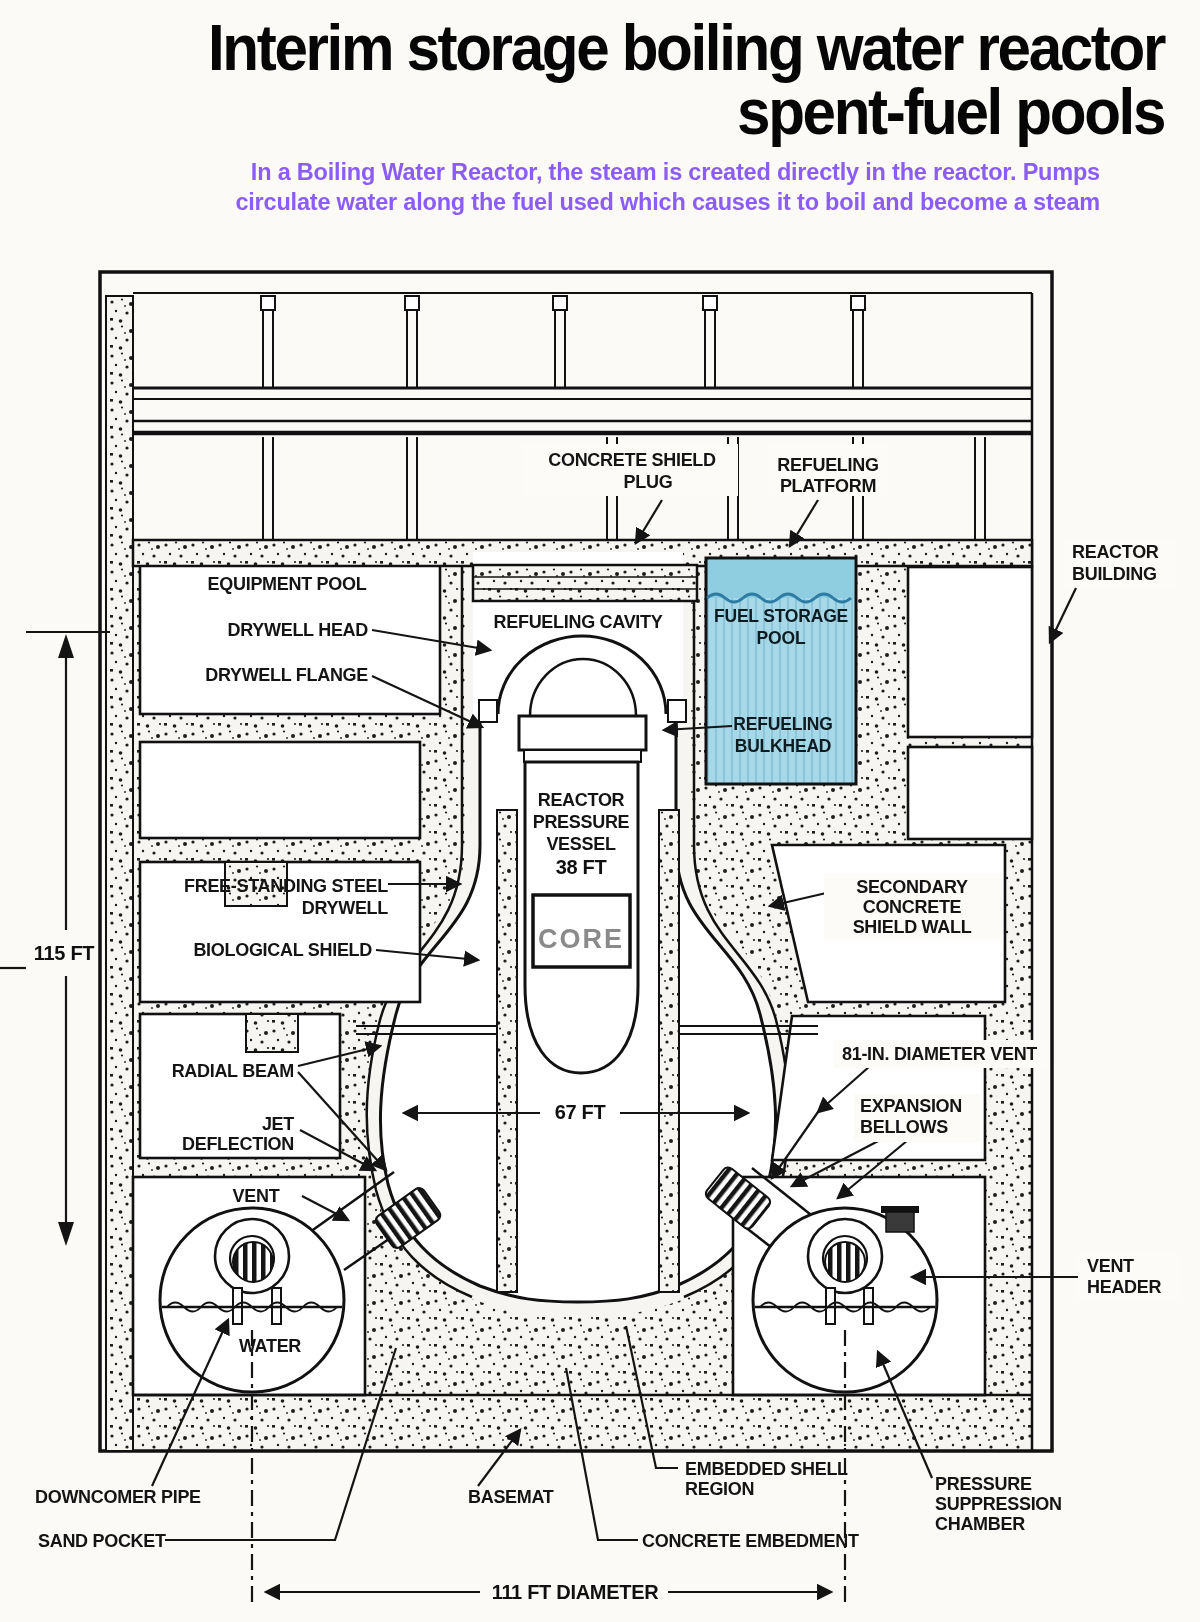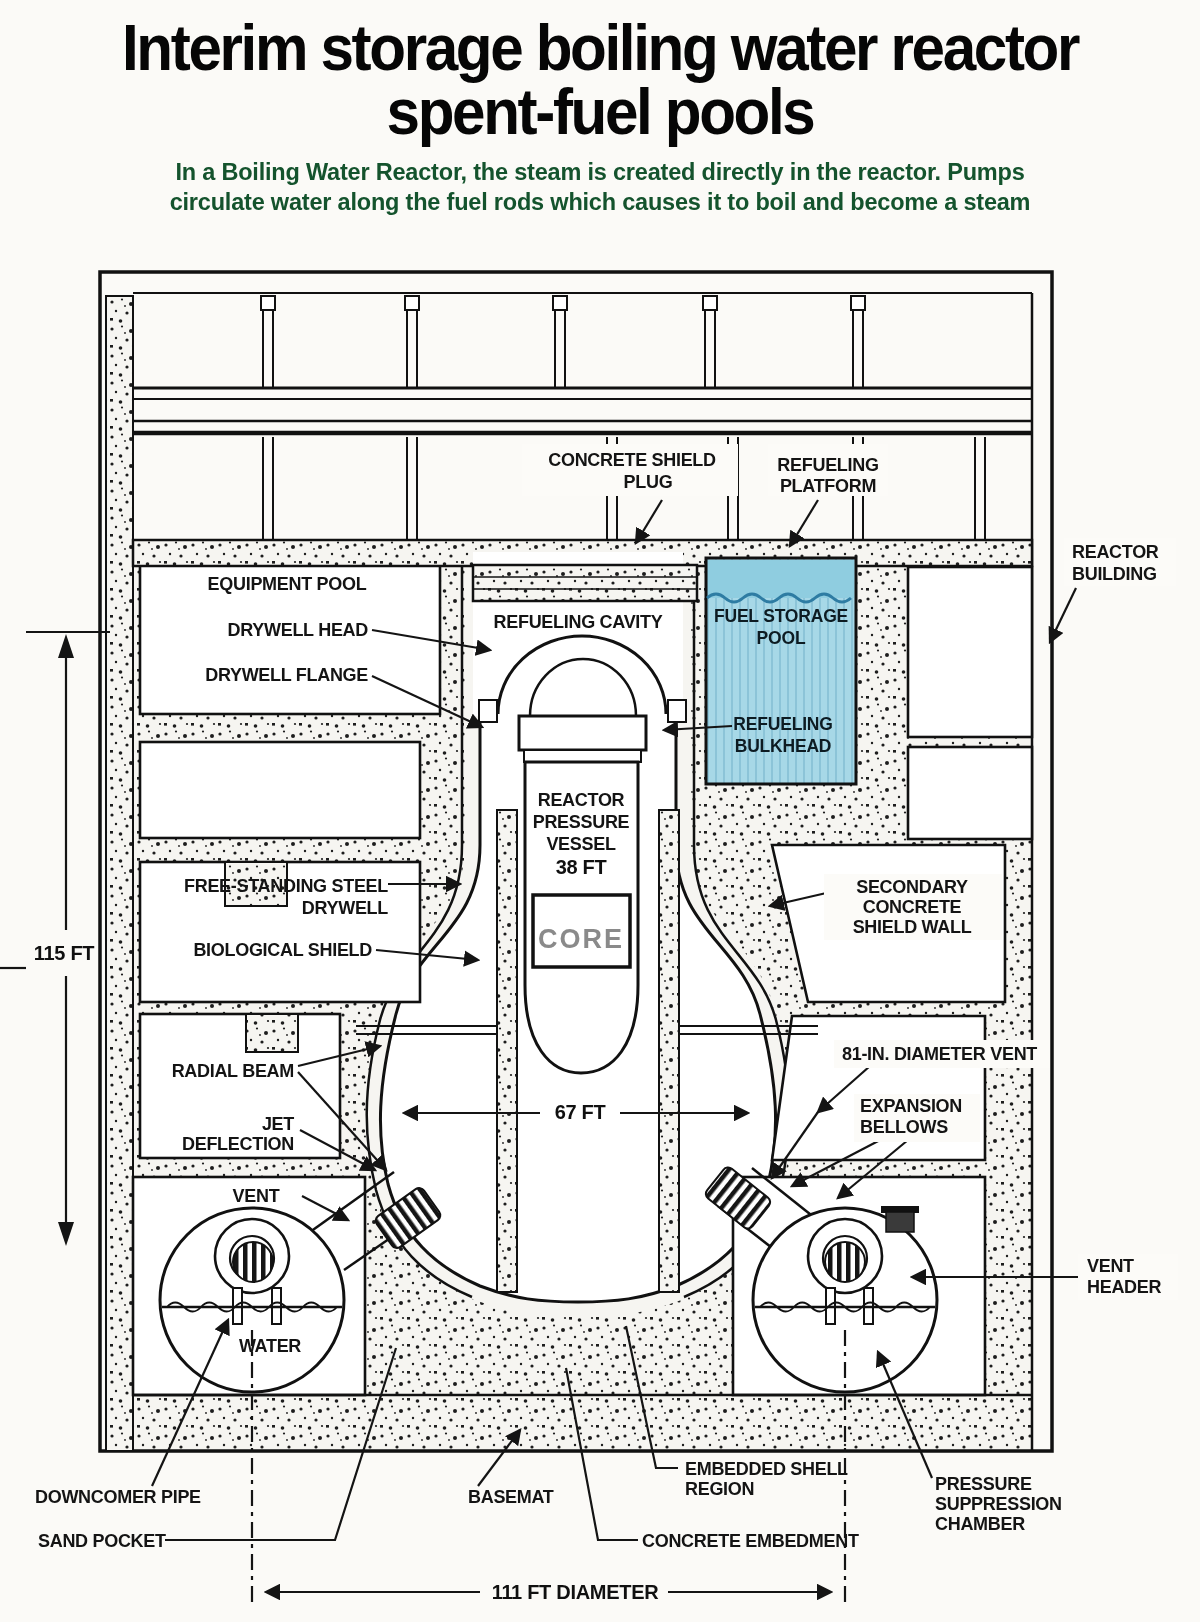--- a/index.html
+++ b/index.html
@@ -1,42 +1,42 @@
 <!DOCTYPE html>
 <html><head>
 <meta charset="utf-8">
 <style>
   html,body{margin:0;padding:0;background:#e8e8e8;}
   #page{position:relative;width:1200px;height:1622px;background:#fbfaf7;overflow:hidden;
         font-family:"Liberation Sans",sans-serif;}
-  #hdr{position:absolute;top:0;left:0;width:1200px;text-align:center;}
+  #hdr{position:absolute;top:0;left:0;width:1200px;text-align:right;}
   #title{margin:16px 0 0 0;font-weight:900;font-size:64px;line-height:1.0;color:#060606;
          letter-spacing:-2.5px;transform:scaleX(.94);transform-origin:center top;}
   #subtitle{margin:14px auto 0 auto;width:1000px;font-weight:700;font-size:23.5px;line-height:1.27;
-            color:#14532d;letter-spacing:-.2px;}
+            color:#8b5cf6;letter-spacing:-.2px;}
   svg text{font-family:"Liberation Sans",sans-serif;}
   .lbl{font-size:18px;font-weight:700;fill:#141414;letter-spacing:-.3px;}
   .lblB{font-size:17.5px;font-weight:800;fill:#0d1b22;letter-spacing:-.2px;}
   .dim{font-size:20px;font-weight:800;fill:#101010;letter-spacing:-.3px;}
   .ln{stroke:#141414;stroke-width:2.2;fill:none;}
   .wall{stroke:#111;fill:none;}
   .room{fill:#ffffff;stroke:#111;stroke-width:2.6;}
   .whitebox{fill:#fcfbf8;stroke:none;}
 </style>
 </head>
 <body>
 
 <div id="page">
 
   <div id="hdr">
     <h1 id="title"><span>Interim storage boiling water reactor</span><br>
       <span>spent-fuel pools</span></h1>
     <div id="subtitle">
       <div>In a Boiling Water Reactor, the steam is created directly in the reactor. Pumps</div>
-      <div>circulate water along the fuel rods which causes it to boil and become a steam</div>
+      <div>circulate water along the fuel used which causes it to boil and become a steam</div>
     </div>
   </div>
 
   <svg width="1200" height="1622" viewBox="0 0 1200 1622">
     <defs>
       <pattern id="stip" width="27" height="27" patternUnits="userSpaceOnUse">
         <rect width="27" height="27" fill="#f6f5f1"></rect>
         <g fill="#1d1d1d">
           <circle cx="4" cy="5" r="1.6"></circle>
             <circle cx="14" cy="2.5" r="1.1"></circle>

